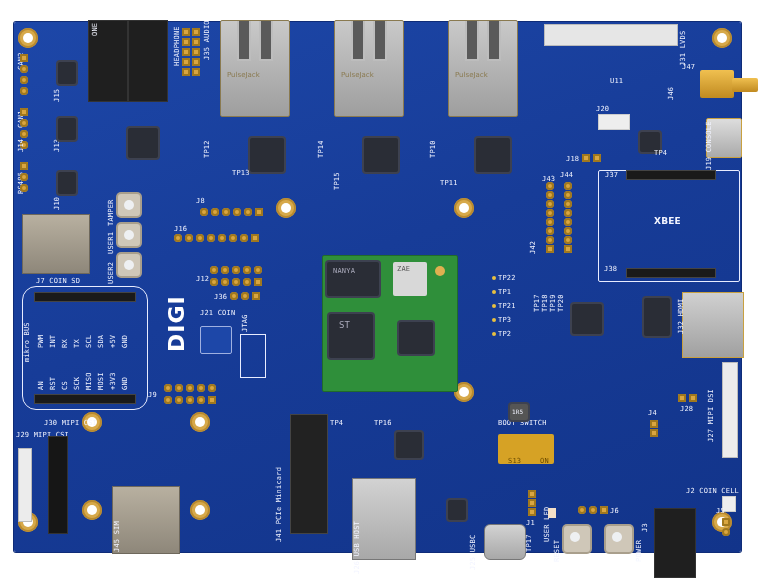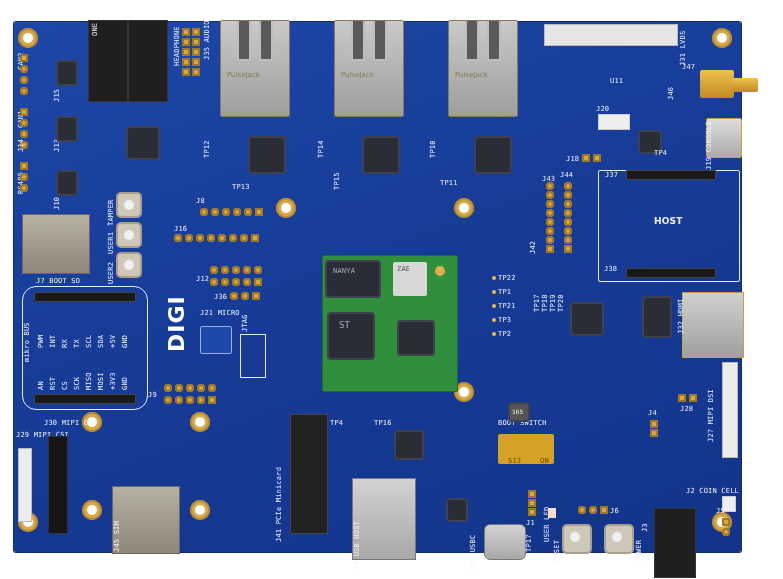--- a/index.html
+++ b/index.html
@@ -112,21 +112,21 @@
   </div>
   <div class="rj45" style="left:434px;top:-2px">
     <div class="slot" style="left:16px"></div>
       <div class="slot" style="left:38px"></div>
     <div class="brand">PulseJack</div>
   </div>
   <div class="chip" style="left:236px;top:116px;width:34px;height:34px"></div>
   <div class="chip" style="left:350px;top:116px;width:34px;height:34px"></div>
   <div class="chip" style="left:462px;top:116px;width:34px;height:34px"></div>
   <div class="silk v" style="left:190px;top:136px">TP12</div>
-  <div class="silk" style="left:218px;top:162px">TP13</div>
+  <div class="silk" style="left:218px;top:148px">TP13</div>
   <div class="silk v" style="left:304px;top:136px">TP14</div>
   <div class="silk v" style="left:320px;top:168px">TP15</div>
   <div class="silk v" style="left:416px;top:136px">TP10</div>
   <div class="silk" style="left:426px;top:158px">TP11</div>
 
   <div class="abs" style="left:530px;top:2px;width:132px;height:20px;background:#e6e6e6;border:1px solid #bbb"></div>
   <div class="silk v" style="left:666px;top:44px">J31 LVDS</div>
   <div class="silk" style="left:668px;top:42px">J47</div>
   <div class="sma" style="left:686px;top:48px;width:34px;height:28px"></div>
   <div class="sma" style="left:718px;top:56px;width:26px;height:14px"></div>
@@ -164,21 +164,21 @@
       <div class="pin"></div>
       <div class="pin"></div>
       <div class="pin"></div>
       <div class="pin sq"></div>
     </div>
   <div class="silk v" style="left:516px;top:232px">J42</div>
 
   <div class="xbee-outline" style="left:584px;top:148px;width:140px;height:110px"></div>
   <div class="silk" style="left:591px;top:150px">J37</div>
   <div class="hdr" style="left:612px;top:148px;width:88px;height:8px"></div>
-  <div class="silk" style="left:640px;top:196px;font-family:'DejaVu Sans',sans-serif;font-weight:bold;font-size:9px">HOST</div>
+  <div class="silk" style="left:640px;top:196px;font-family:'DejaVu Sans',sans-serif;font-weight:bold;font-size:9px">XBEE</div>
   <div class="silk" style="left:590px;top:244px">J38</div>
   <div class="hdr" style="left:612px;top:246px;width:88px;height:8px"></div>
 
   <div class="hdmi" style="left:668px;top:270px;width:60px;height:64px"></div>
   <div class="silk v" style="left:664px;top:312px">J32 HDMI</div>
   <div class="chip" style="left:630px;top:276px;width:26px;height:38px"></div>
   <div class="chip" style="left:558px;top:282px;width:30px;height:30px"></div>
 
   <div class="tp" style="left:478px;top:254px"></div>
   <div class="silk" style="left:484px;top:253px">TP22</div>
@@ -203,21 +203,21 @@
       <div class="silk" style="left:4px;top:4px;color:#555">ZAE</div>
     </div>
     <div class="abs" style="left:112px;top:10px;width:10px;height:10px;border-radius:50%;background:#e0b050"></div>
     <div class="chip" style="left:6px;top:58px;width:44px;height:44px">
       <div class="silk" style="left:10px;top:8px;color:#aab;font-size:9px">ST</div>
     </div>
     <div class="chip" style="left:76px;top:66px;width:34px;height:32px"></div>
   </div>
 
   <div class="sd" style="left:8px;top:192px;width:66px;height:58px"></div>
-  <div class="silk" style="left:22px;top:256px">J7 BOOT SD</div>
+  <div class="silk" style="left:22px;top:256px">J7 COIN SD</div>
 
   <div class="btn" style="left:104px;top:172px"></div>
   <div class="silk v" style="left:94px;top:204px">TAMPER</div>
   <div class="btn" style="left:104px;top:202px"></div>
   <div class="silk v" style="left:94px;top:232px">USER1</div>
   <div class="btn" style="left:104px;top:232px"></div>
   <div class="silk v" style="left:94px;top:262px">USER2</div>
 
   <div class="silk" style="left:182px;top:176px">J8</div>
   <div class="pinrow" style="left:186px;top:186px">
@@ -257,21 +257,21 @@
     </div>
   <div class="silk" style="left:200px;top:272px">J36</div>
   <div class="pinrow" style="left:216px;top:270px">
       <div class="pin"></div>
       <div class="pin"></div>
       <div class="pin sq"></div>
     </div>
 
   <div class="logo" style="left:150px;top:330px">DIGI</div>
 
-  <div class="silk" style="left:186px;top:288px">J21 MICRO</div>
+  <div class="silk" style="left:186px;top:288px">J21 COIN</div>
   <div class="chip" style="left:186px;top:304px;width:30px;height:26px;background:#1d47a8;box-shadow:none;border:1px solid #9fb0e0"></div>
   <div class="silk v" style="left:228px;top:310px">JTAG</div>
   <div class="abs" style="left:226px;top:312px;width:24px;height:42px;border:1px solid #e8ecff"></div>
 
   <div class="silk" style="left:134px;top:370px">J9</div>
   <div class="pinrow" style="left:150px;top:362px">
       <div class="pin"></div>
       <div class="pin"></div>
       <div class="pin"></div>
       <div class="pin"></div>

